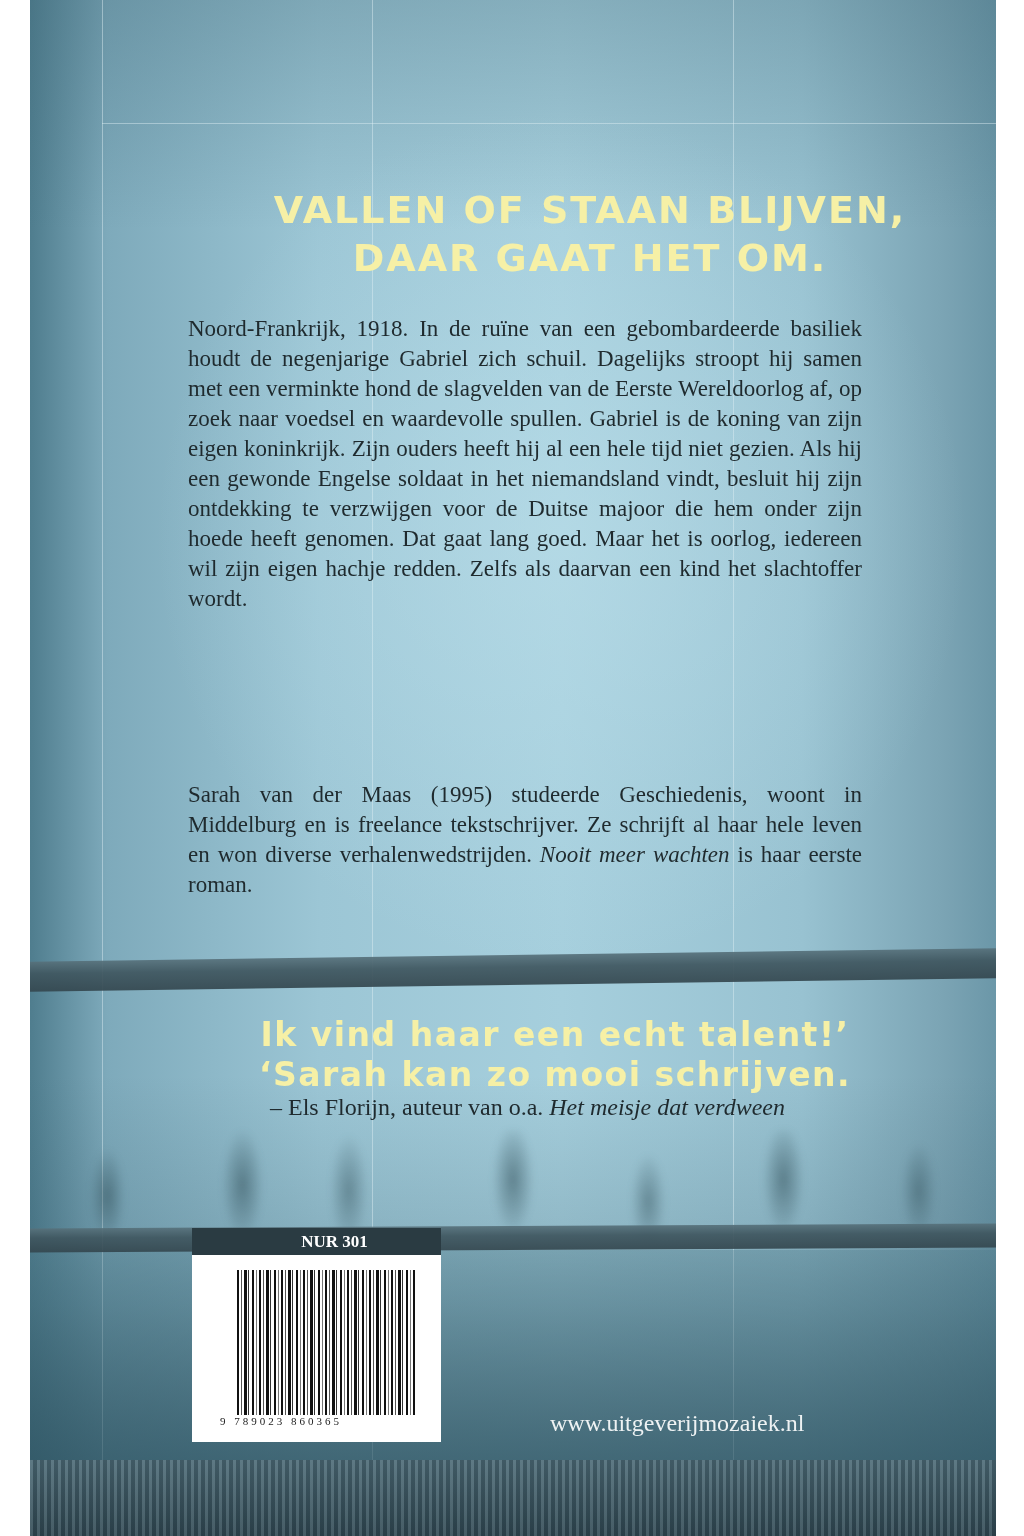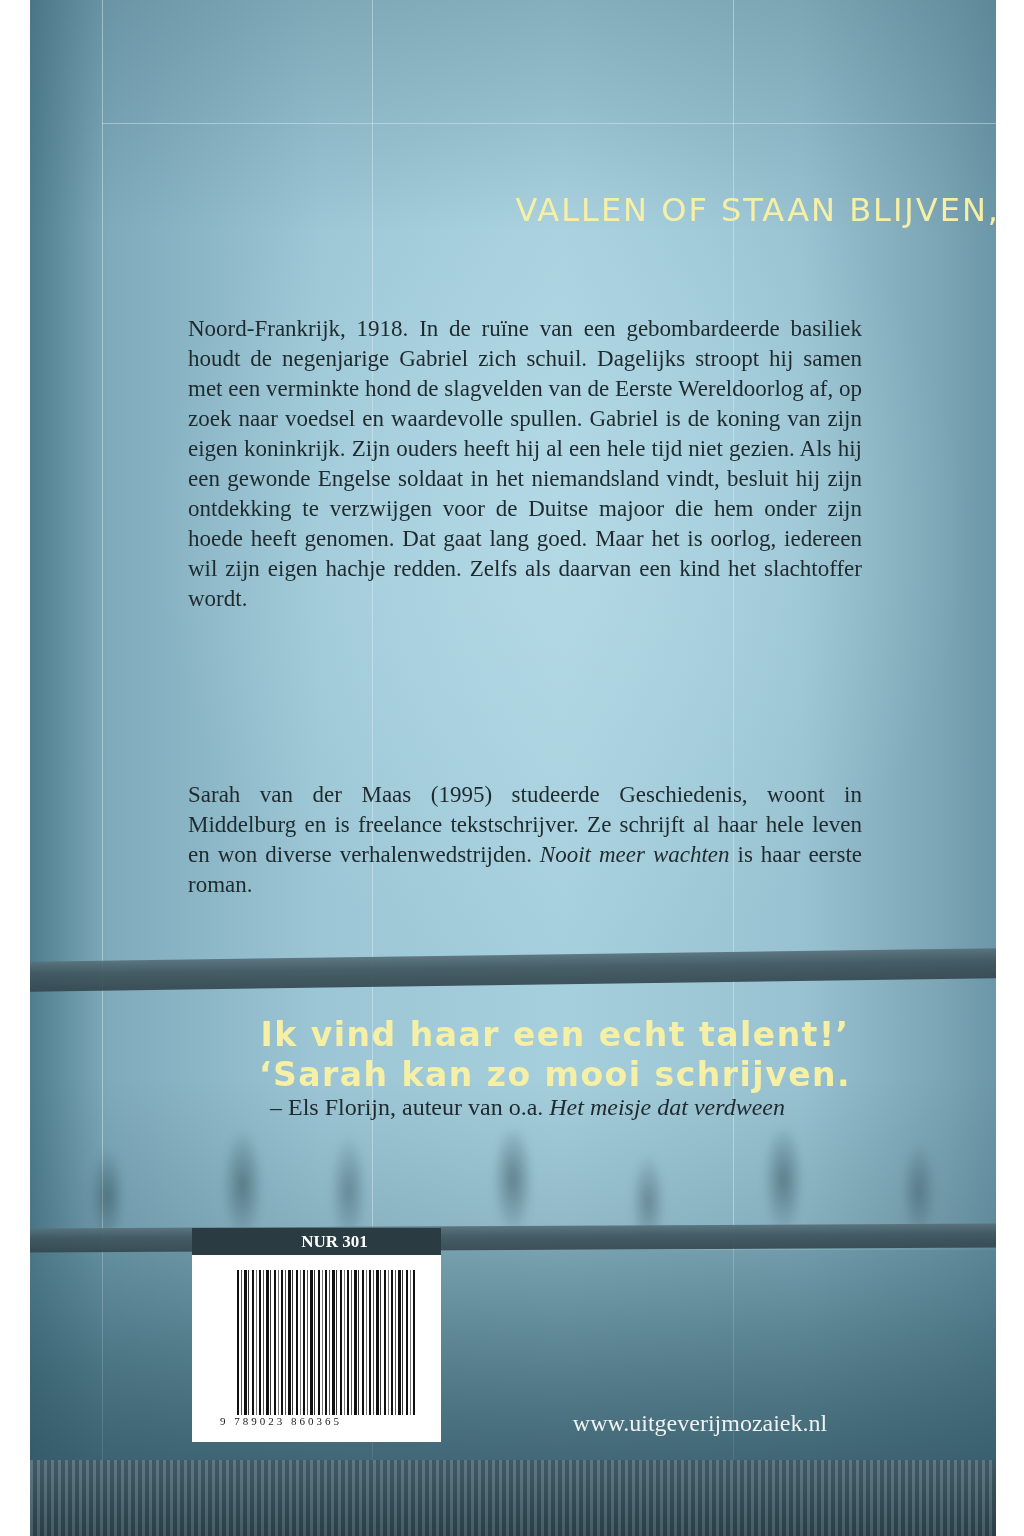--- a/index.html
+++ b/index.html
@@ -46,23 +46,23 @@
     background:
       repeating-linear-gradient(90deg, rgba(140,165,175,0.25) 0 3px, rgba(30,50,60,0.3) 3px 7px),
       linear-gradient(180deg, #4f6b76 0%, #2e434c 100%);
   }
   .mid-band {
     position: absolute; left: 0; right: 0; top: 1250px; height: 210px;
     background: linear-gradient(180deg, rgba(80,125,140,0.35), rgba(50,90,105,0.7));
   }
 
   .headline {
-    position: absolute; left: 150px; width: 820px; text-align: right;
-    color: #f6f0a6; font-family: "DejaVu Sans", sans-serif; font-weight: normal;
-    font-size: 32px; letter-spacing: 2px; line-height: 48px;
+    position: absolute; left: 150px; width: 820px; text-align: center;
+    color: #f6f0a6; font-family: "DejaVu Sans", sans-serif; font-weight: bold;
+    font-size: 38px; letter-spacing: 2px; line-height: 48px;
     text-transform: uppercase;
   }
   .headline.h1 { top: 186px; }
 
   .body-text {
     position: absolute; left: 158px; width: 674px;
     color: #1f2a2e; font-family: "Liberation Serif", serif;
     font-size: 23px; line-height: 30px; text-align: justify;
   }
   .body-text.summary { top: 314px; }
@@ -92,41 +92,42 @@
     position: absolute; left: 45px; top: 15px; width: 180px; height: 145px;
     background: repeating-linear-gradient(90deg,
       #111 0 2px, #fff 2px 4px, #555 4px 5px, #fff 5px 7px, #111 7px 10px, #fff 10px 11px,
       #333 11px 12px, #fff 12px 15px, #111 15px 17px, #fff 17px 19px, #777 19px 20px, #fff 20px 22px);
   }
   .barcode-digits {
     position: absolute; left: 28px; top: 160px; width: 200px;
     font-family: Liberation Serif, serif; font-size: 11px; color: #222; letter-spacing: 3px;
   }
   .website {
-    position: absolute; left: 520px; top: 1410px; width: 300px; text-align: center;
+    position: absolute; left: 520px; top: 1410px; width: 300px; text-align: left;
     color: #eef2f3; font-family: "Liberation Serif", serif; font-size: 24px;
   }
 </style>
 </head>
 <body>
 
 <div class="cover">
   <div class="grid-v" style="left:72px"></div>
   <div class="grid-v" style="left:342px"></div>
   <div class="grid-v" style="left:703px"></div>
   <div class="grid-h" style="top:123px"></div>
 
   <div class="fence-bar top"></div>
   <div class="soldiers"></div>
   <div class="mid-band"></div>
   <div class="fence-bar bottom"></div>
   <div class="ground"></div>
 
   <div class="headline h1">
     <div>Vallen of staan blijven,</div>
+    <div>daar gaat het om.</div>
   </div>
 
   <p class="body-text summary">Noord-Frankrijk, 1918. In de ruïne van een gebombardeerde basiliek houdt de negenjarige Gabriel zich schuil. Dagelijks stroopt hij samen met een verminkte hond de slagvelden van de Eerste Wereldoorlog af, op zoek naar voedsel en waardevolle spullen. Gabriel is de koning van zijn eigen koninkrijk. Zijn ouders heeft hij al een hele tijd niet gezien. Als hij een gewonde Engelse soldaat in het niemandsland vindt, besluit hij zijn ontdekking te verzwijgen voor de Duitse majoor die hem onder zijn hoede heeft genomen. Dat gaat lang goed. Maar het is oorlog, iedereen wil zijn eigen hachje redden. Zelfs als daarvan een kind het slachtoffer wordt.</p>
 
   <p class="body-text bio"><span>Sarah van der Maas (1995) studeerde Geschiedenis, woont in Middelburg en is freelance tekstschrijver. Ze schrijft al haar hele leven en won diverse verhalenwedstrijden. </span><span class="italic">Nooit meer wachten</span><span> is haar eerste roman.</span></p>
 
   <div class="quote">
     <div>Ik vind haar een echt talent!’</div>
     <div>‘Sarah kan zo mooi schrijven.</div>
   </div>

